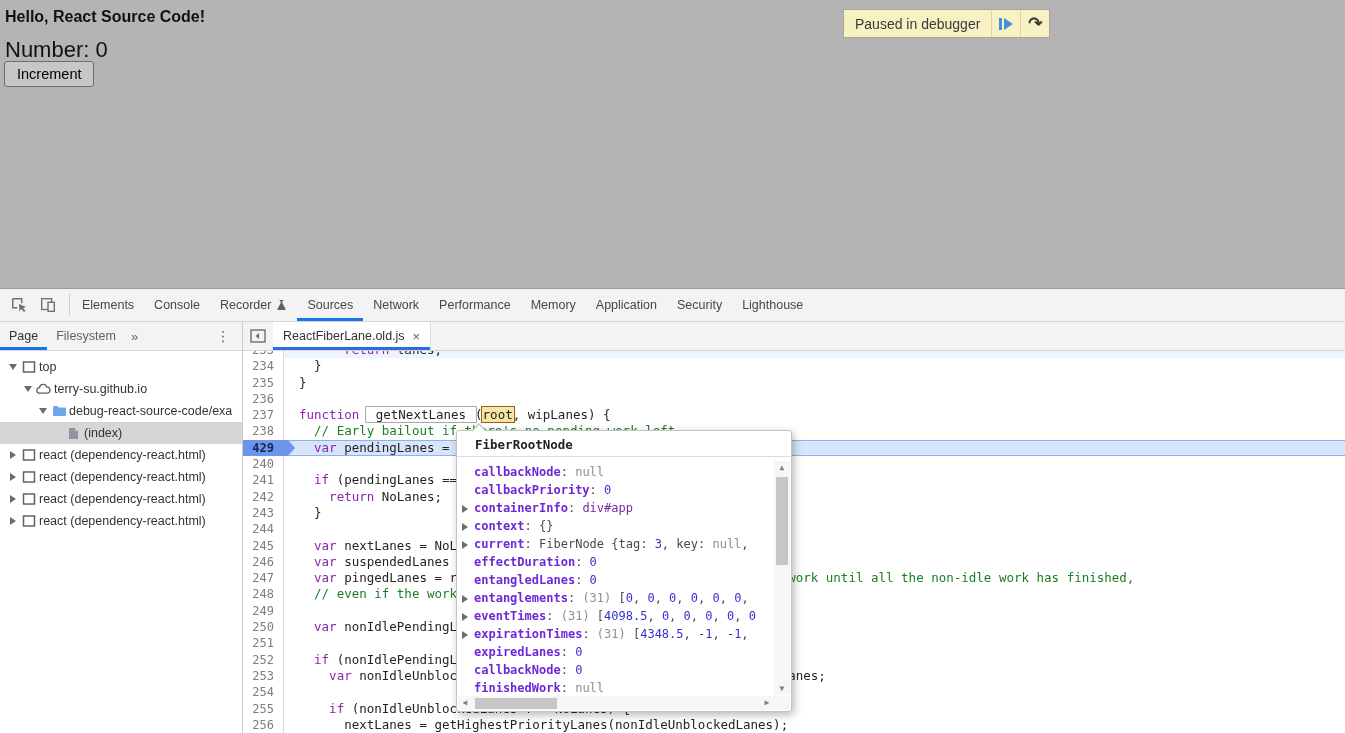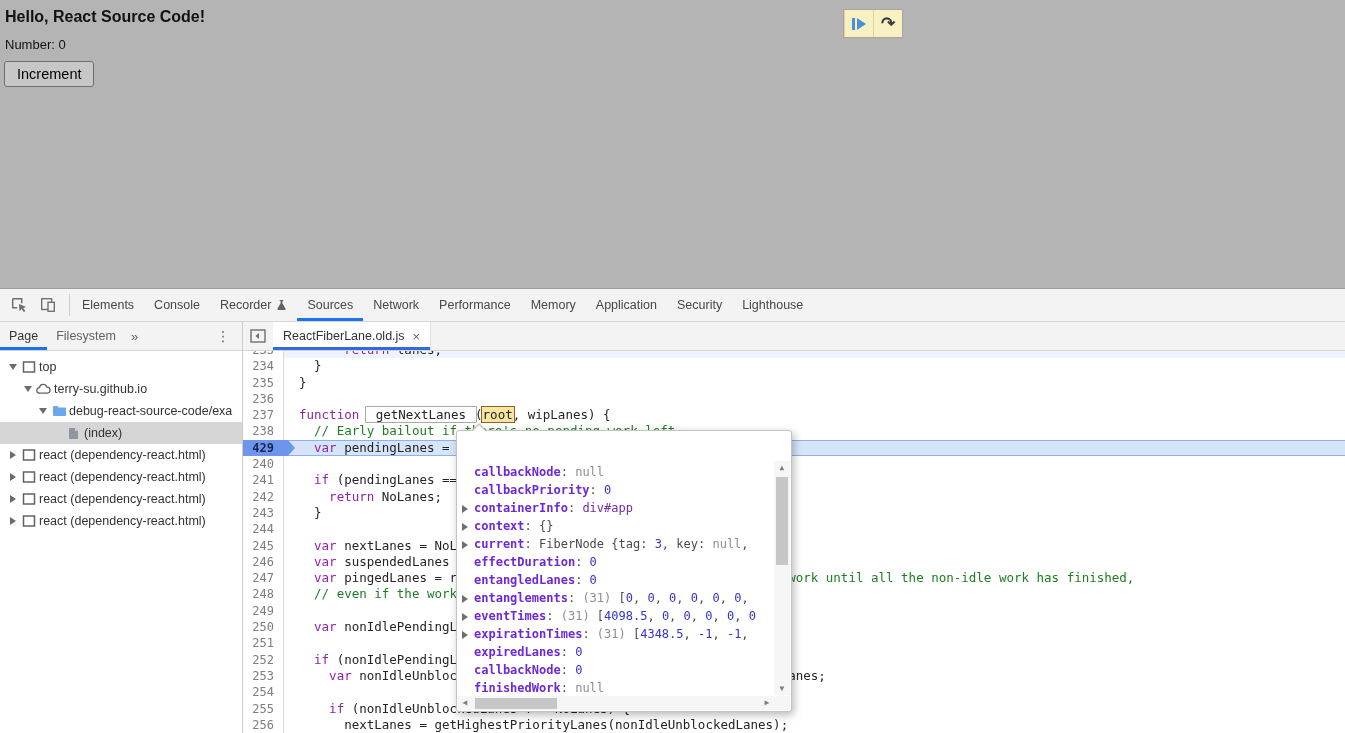--- a/index.html
+++ b/index.html
@@ -2,21 +2,21 @@
 <html><head>
 <meta charset="utf-8">
 <style>
   * { box-sizing: border-box; margin: 0; padding: 0; }
   html,body { width:1345px; height:733px; overflow:hidden; }
   body { position:relative; font-family:"Liberation Sans", sans-serif; background:#fff; }
 
   
   .page { position:absolute; top:0; left:0; width:1345px; height:288px; background:#b4b4b4; }
   .page-title { position:absolute; top:8px; left:5px; font-size:16px; font-weight:bold; color:#111; }
-  .page-counter { position:absolute; top:37px; left:5px; font-size:13px; color:#111; }
+  .page-counter { position:absolute; top:37px; left:5px; font-size:22px; color:#111; }
   .increment-btn { position:absolute; top:61px; left:4px; padding:4px 12px; font-size:14.5px;
                    background:#c7c7c7; border:1px solid #6e6e6e; border-radius:3px; color:#000;
                    font-family:"Liberation Sans", sans-serif; }
 
   
   .banner { position:absolute; top:9px; left:843px; height:29px; display:flex; align-items:stretch;
             background:#f8f1c3; border:1px solid #aaa79a; }
   .banner-msg { display:flex; align-items:center; padding:0 11px; font-size:14px; color:#3a3a3a; }
   .banner-btn { width:29px; display:flex; align-items:center; justify-content:center; border-left:1px solid #d9d3a6; cursor:pointer; }
   .resume-icon { display:flex; align-items:center; }
@@ -107,20 +107,21 @@
 </style>
 </head>
 <body>
 
 <div class="page">
   <div class="page-title">Hello, React Source Code!</div>
   <div class="page-counter">Number: 0</div>
   <button class="increment-btn">Increment</button>
 
   <div class="banner">
+    <div class="banner-msg">Paused in debugger</div>
     <div class="banner-btn">
       <span class="resume-icon">
           <span class="bar"></span>
           <span class="tri"></span>
         </span>
     </div>
     <div class="banner-btn">
       <span class="stepover-icon">↷</span>
     </div>
   </div>
@@ -323,20 +324,21 @@
             <div class="line"><span class="gut">251</span><span class="src"></span></div>
             <div class="line"><span class="gut">252</span><span class="src"><span class="tk-pl">  </span><span class="tk-kw">if</span><span class="tk-pl"> (nonIdlePendingLanes !== NoLanes) {</span></span></div>
             <div class="line"><span class="gut">253</span><span class="src"><span class="tk-pl">    </span><span class="tk-kw">var</span><span class="tk-pl"> nonIdleUnblockedLanes = nonIdlePendingLanes &amp; ~suspendedLanes;</span></span></div>
             <div class="line"><span class="gut">254</span><span class="src"></span></div>
             <div class="line"><span class="gut">255</span><span class="src"><span class="tk-pl">    </span><span class="tk-kw">if</span><span class="tk-pl"> (nonIdleUnblockedLanes !== NoLanes) {</span></span></div>
             <div class="line"><span class="gut">256</span><span class="src"><span class="tk-pl">      </span><span class="tk-pl">nextLanes = getHighestPriorityLanes(nonIdleUnblockedLanes);</span></span></div>
           </div>
 
         <div class="popup">
           <div class="popup-caret"></div>
+          <div class="popup-title">FiberRootNode</div>
           <div class="props" id="popup-props">
               <div class="prow"><span class="pkey">callbackNode</span><span class="pv-pl">: </span><span class="pv-null">null</span></div>
               <div class="prow"><span class="pkey">callbackPriority</span><span class="pv-pl">: </span><span class="pv-num">0</span></div>
               <div class="prow"><span class="parrow"></span><span class="pkey">containerInfo</span><span class="pv-pl">: </span><span class="pv-node">div#app</span></div>
               <div class="prow"><span class="parrow"></span><span class="pkey">context</span><span class="pv-pl">: </span><span class="pv-pl">{}</span></div>
               <div class="prow"><span class="parrow"></span><span class="pkey">current</span><span class="pv-pl">: </span><span class="pv-pl">FiberNode {tag: </span><span class="pv-num">3</span><span class="pv-pl">, key: </span><span class="pv-null">null</span><span class="pv-pl">,</span></div>
               <div class="prow"><span class="pkey">effectDuration</span><span class="pv-pl">: </span><span class="pv-num">0</span></div>
               <div class="prow"><span class="pkey">entangledLanes</span><span class="pv-pl">: </span><span class="pv-num">0</span></div>
               <div class="prow"><span class="parrow"></span><span class="pkey">entanglements</span><span class="pv-pl">: </span><span class="pv-null">(31) </span><span class="pv-pl">[</span><span class="pv-num">0</span><span class="pv-pl">, </span><span class="pv-num">0</span><span class="pv-pl">, </span><span class="pv-num">0</span><span class="pv-pl">, </span><span class="pv-num">0</span><span class="pv-pl">, </span><span class="pv-num">0</span><span class="pv-pl">, </span><span class="pv-num">0</span><span class="pv-pl">,</span></div>
               <div class="prow"><span class="parrow"></span><span class="pkey">eventTimes</span><span class="pv-pl">: </span><span class="pv-null">(31) </span><span class="pv-pl">[</span><span class="pv-num">4098.5</span><span class="pv-pl">, </span><span class="pv-num">0</span><span class="pv-pl">, </span><span class="pv-num">0</span><span class="pv-pl">, </span><span class="pv-num">0</span><span class="pv-pl">, </span><span class="pv-num">0</span><span class="pv-pl">, </span><span class="pv-num">0</span></div>

